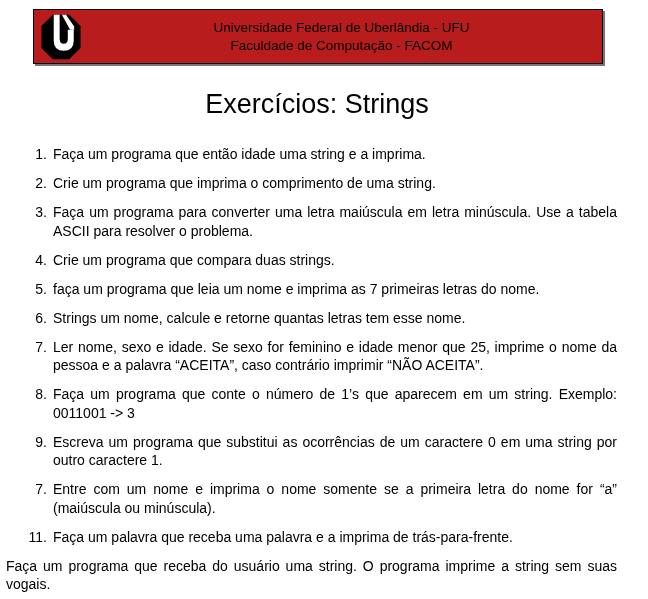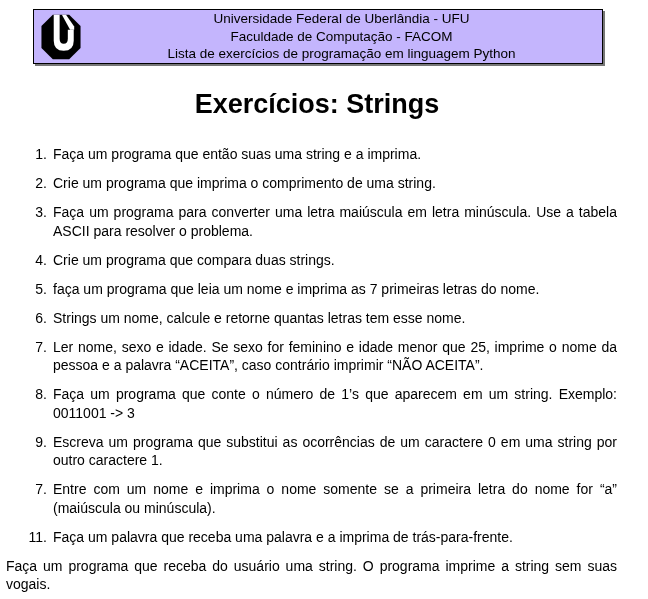--- a/index.html
+++ b/index.html
@@ -13,21 +13,21 @@
   }
   .header-box {
     box-sizing: border-box;
     margin: 9px 0 0 33px;
     width: 570px;
     height: 55px;
     border: 1.5px solid #000;
     box-shadow: 2px 2px 0 #777;
     display: flex;
     align-items: center;
-    background: #c4b5fd;
+    background: #b91c1c;
   }
   .logo {
     margin-left: 7px;
     width: 40px;
     height: 46px;
     flex: none;
     display: block;
   }
   .logo svg { width: 100%; height: 100%; display: block; }
   .header-text {
@@ -35,21 +35,21 @@
     text-align: center;
     font-size: 13.5px;
     line-height: 17.5px;
     white-space: nowrap;
   }
   .title {
     margin: 24px 0 0 0;
     width: 634px;
     text-align: center;
     font-size: 27px;
-    font-weight: bold;
+    font-weight: normal;
     line-height: 32px;
   }
   .exercise-list {
     margin: 25px 31px 0 0;
   }
   .item {
     display: flex;
     margin-bottom: 10.5px;
     font-size: 14px;
     line-height: 18.5px;
@@ -74,30 +74,29 @@
     <span class="logo">
       <svg viewBox="0 0 88 100" xmlns="http://www.w3.org/2000/svg" aria-hidden="true">
         <path d="M26,1 H62 L87,26 V74 L62,99 H26 L1,74 V26 Z" fill="#000"></path>
         <path d="M28,1 L41,1 L41,54 Q41,65 50,65 Q59,65 59,54 L59,34 L72,34 L72,58 Q72,80 50,80 Q28,80 28,58 Z" fill="#fff"></path>
         <path d="M46,1 L55,1 L73,27 L73,34 L64,34 Z" fill="#fff"></path>
       </svg>
     </span>
     <div class="header-text">
       <div>Universidade Federal de Uberlândia - UFU</div>
       <div>Faculdade de Computação - FACOM</div>
-      <div>Lista de exercícios de programação em linguagem Python</div>
     </div>
   </div>
 
   <div class="title">Exercícios: Strings</div>
 
   <div class="exercise-list">
       <div class="item">
         <span class="num">1.</span>
-        <div class="txt"><span>Faça um programa que então suas uma string e a imprima.</span></div>
+        <div class="txt"><span>Faça um programa que então idade uma string e a imprima.</span></div>
       </div>
       <div class="item">
         <span class="num">2.</span>
         <div class="txt"><span>Crie um programa que imprima o comprimento de uma string.</span></div>
       </div>
       <div class="item">
         <span class="num">3.</span>
         <div class="txt"><span>Faça um programa para converter uma letra maiúscula em letra minúscula. Use a tabela </span><span class="it">ASCII</span><span> para resolver o problema.</span></div>
       </div>
       <div class="item">

